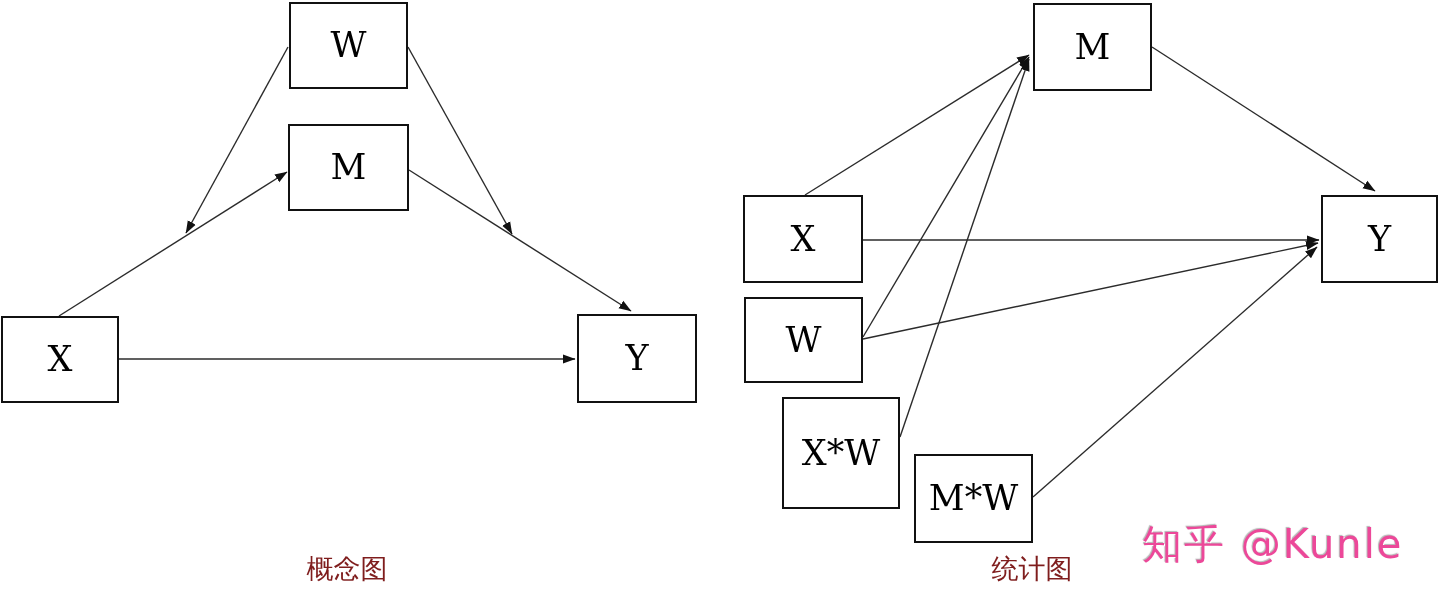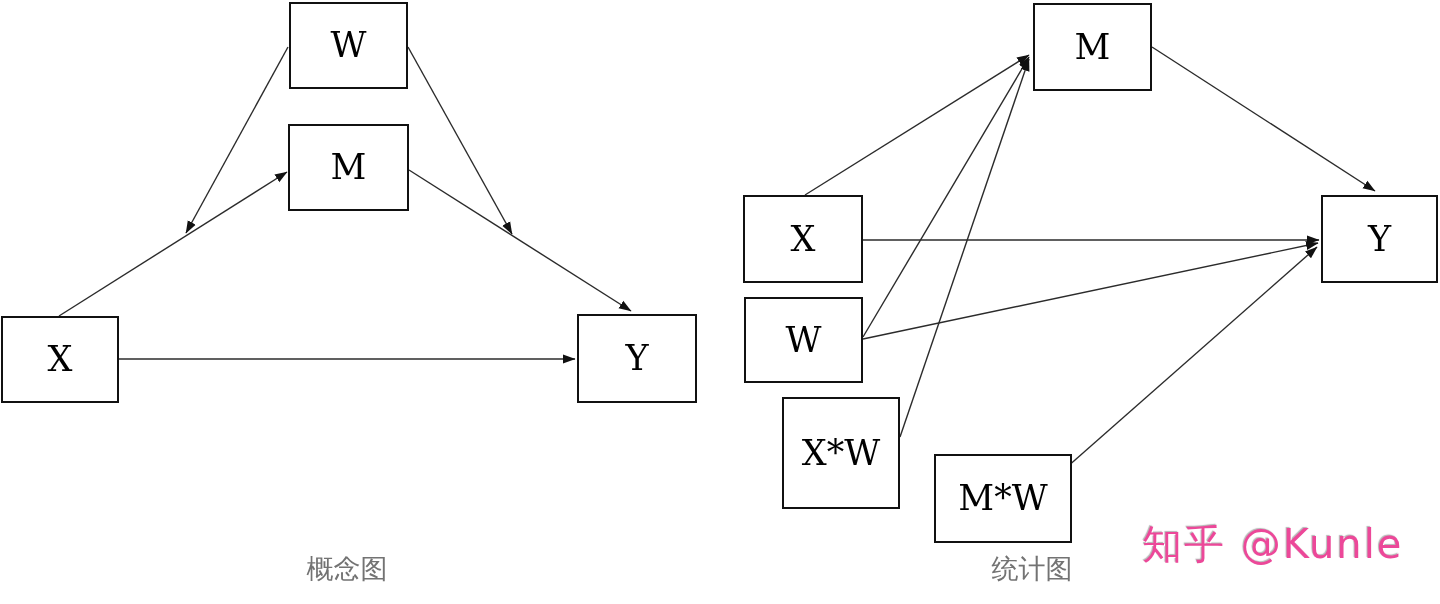--- a/index.html
+++ b/index.html
@@ -16,25 +16,25 @@
   
   .c-w {left:289px;top:2px;  width:119px;height:87px;}
   .c-m {left:288px;top:124px;width:121px;height:87px;}
   .c-x {left:1px;  top:316px;width:118px;height:87px;}
   .c-y {left:577px;top:314px;width:120px;height:89px;}
   
   .s-m {left:1033px;top:3px;  width:119px;height:88px;}
   .s-x {left:743px; top:195px;width:120px;height:88px;}
   .s-w {left:744px; top:297px;width:119px;height:86px;}
   .s-xw{left:782px; top:397px;width:118px;height:112px;}
-  .s-mw{left:914px; top:454px;width:138px;height:89px;margin-left:20px;}
+  .s-mw{left:914px; top:454px;width:119px;height:89px;}
   .s-y {left:1321px;top:195px;width:117px;height:88px;}
   .caption{
     position:absolute;top:554px;width:160px;text-align:center;
-    font-size:27px;color:#737373;line-height:1.1;
+    font-size:27px;color:#7f1d1d;line-height:1.1;
   }
   .caption-left {left:267px;}
   .caption-right{left:952px;}
   .watermark{
     position:absolute;left:1142px;top:524px;white-space:nowrap;line-height:1;
     font-family:"DejaVu Sans","Liberation Sans",sans-serif;
     font-size:40px;letter-spacing:2px;color:#ec4899;
     text-shadow:1px 1px 0 #ffffff,-1px -1px 1px #b5b5b5;
   }
 </style>

